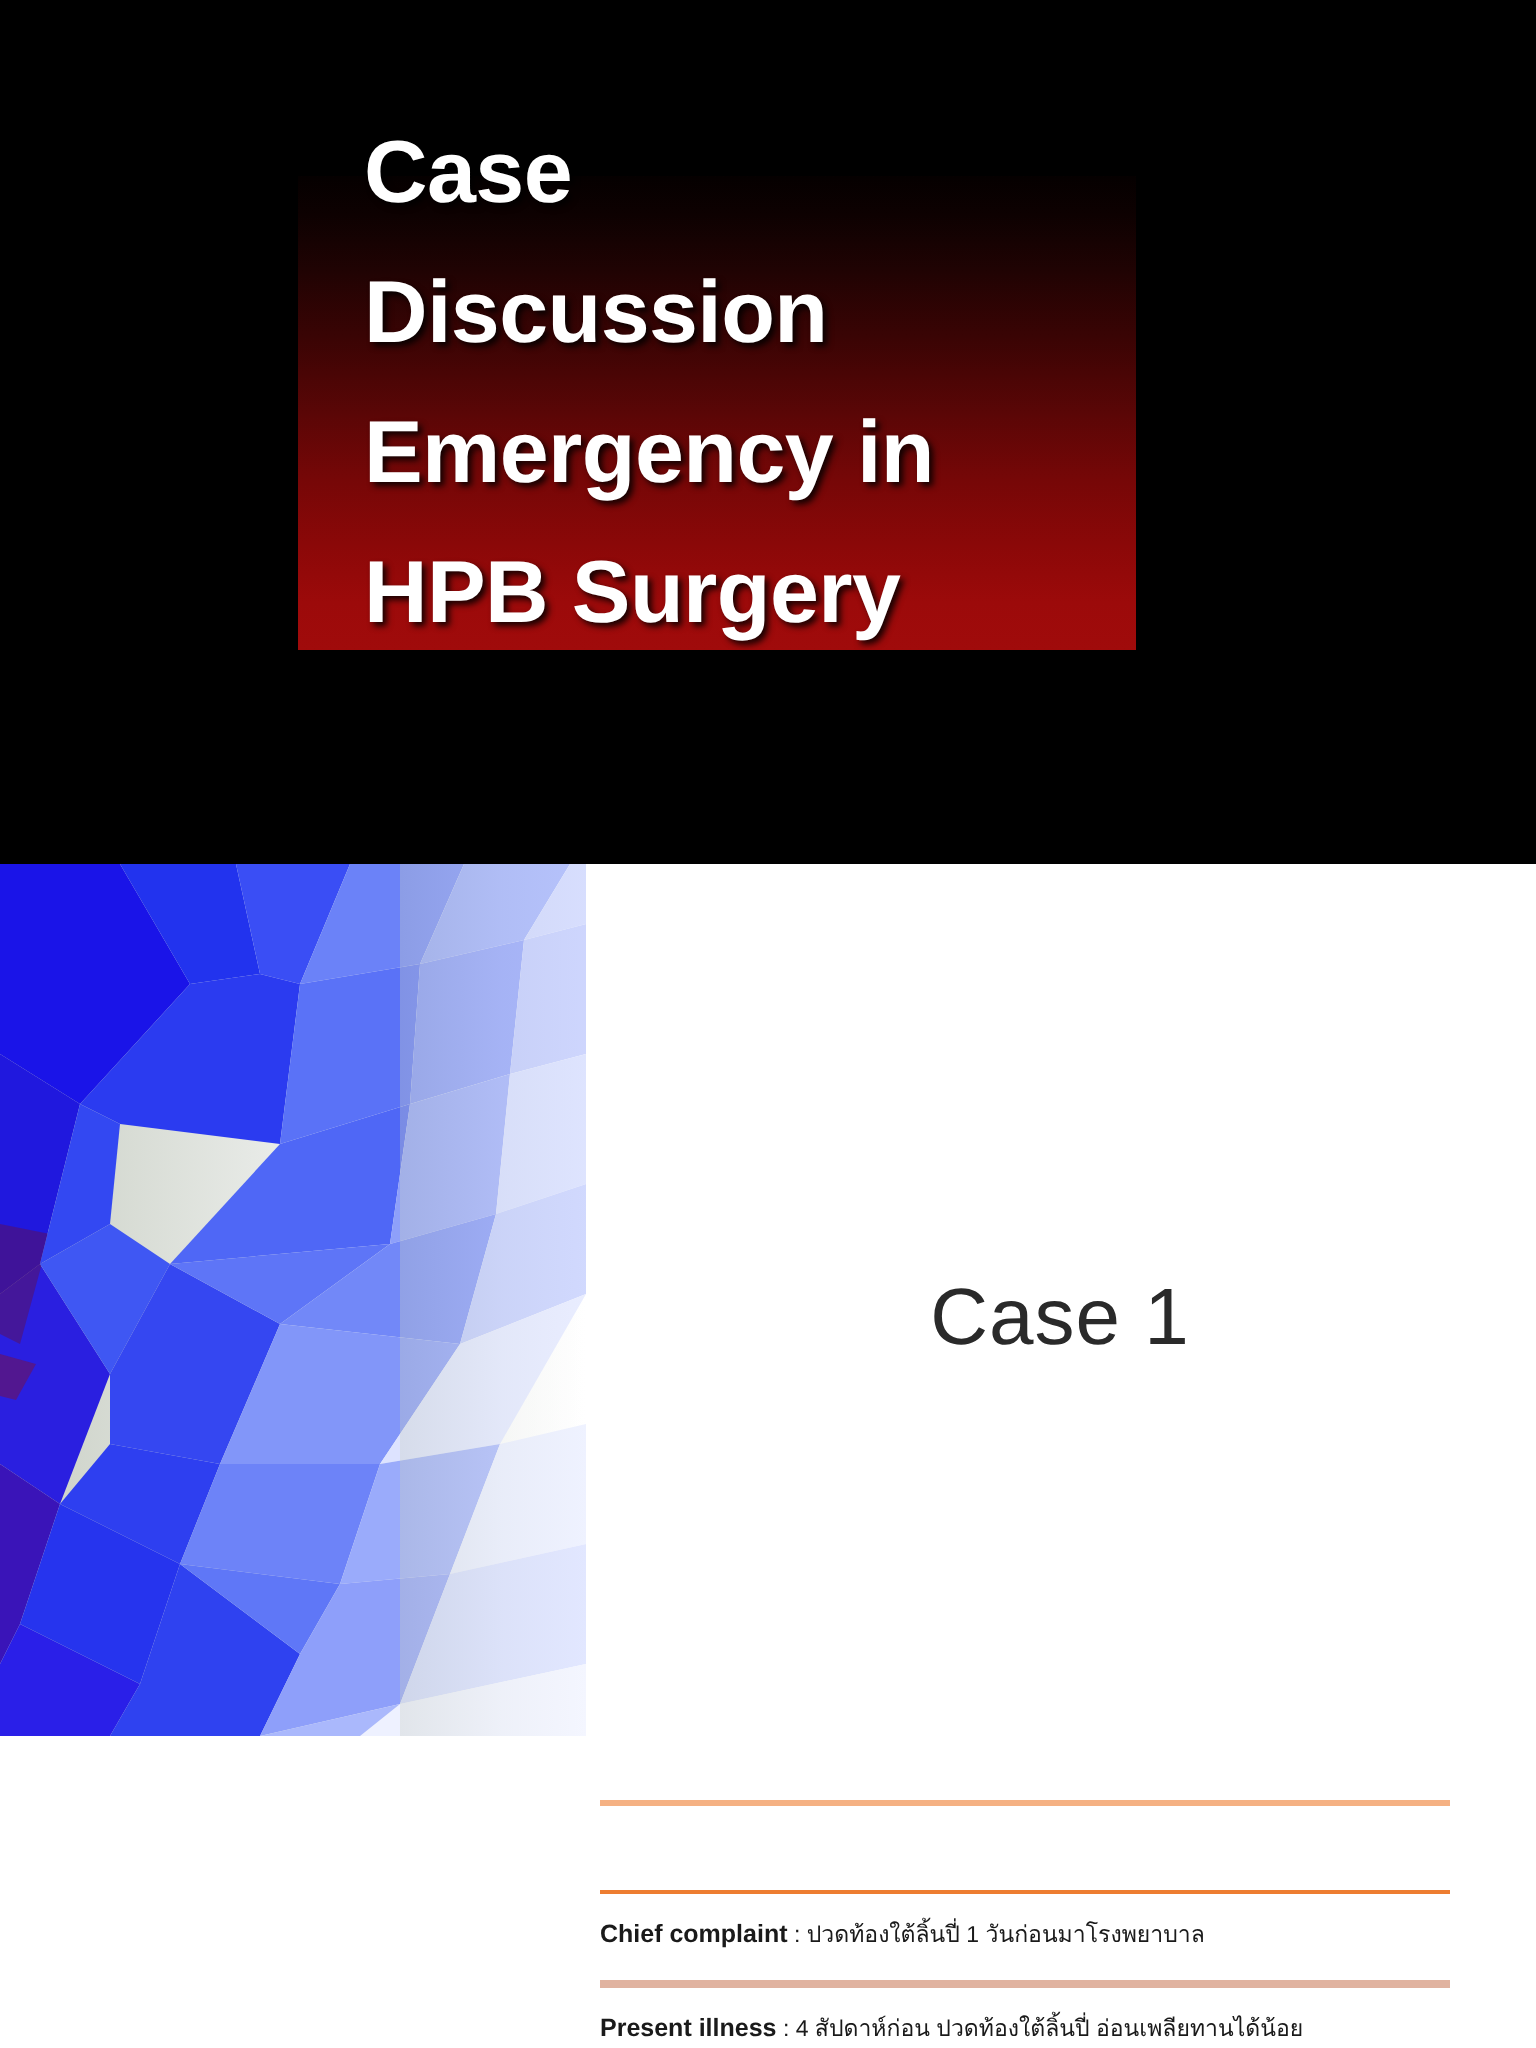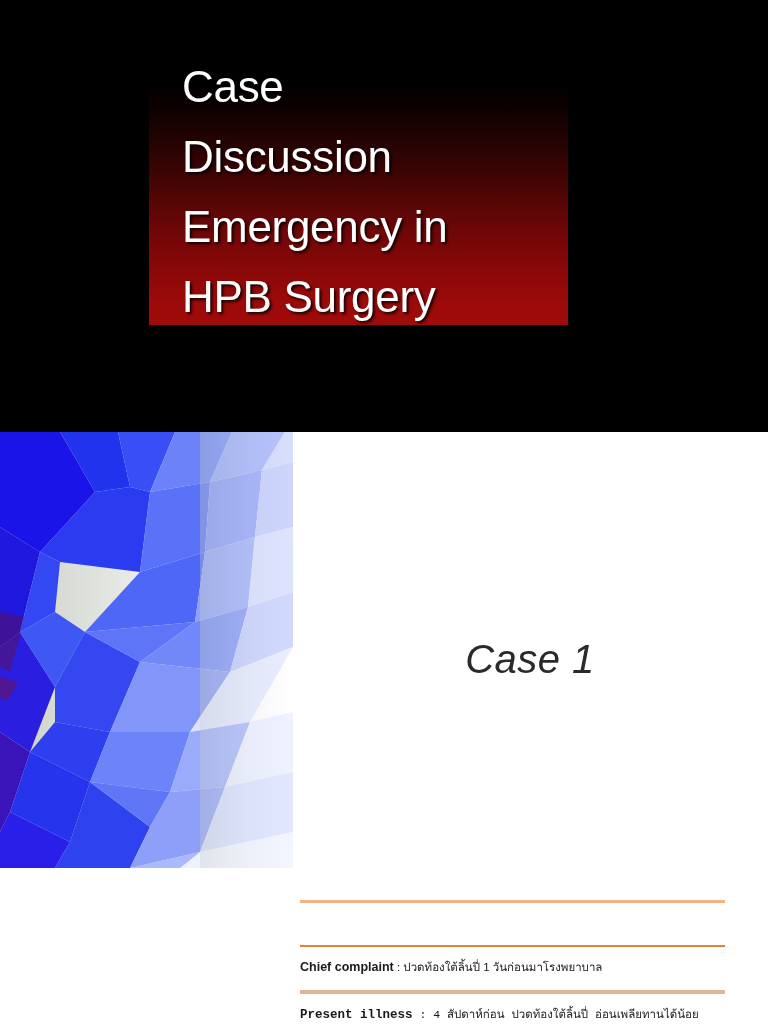--- a/index.html
+++ b/index.html
@@ -18,30 +18,30 @@
   }
   .title-box {
     position:absolute; left:149px; top:88px; width:419px; height:237px;
     background:linear-gradient(to bottom,
       #050000 0%, #0d0101 8%, #200303 20%, #3a0404 34%,
       #5a0606 50%, #760707 64%, #8b0808 78%, #9c0a0a 90%, #a00b0b 100%);
   }
   .title-text {
     position:absolute; left:182px; top:52px; width:420px;
     font-family:"Liberation Sans", sans-serif;
-    font-weight:normal; font-size:44px; line-height:70px;
+    font-weight:bold; font-size:44px; line-height:70px;
     color:#ffffff; letter-spacing:-0.3px;
     text-shadow:2px 2px 3px rgba(0,0,0,0.85);
     white-space:pre-line;
   }
 
   
   .slide-case {
     position:absolute; left:0; top:432px; width:768px; height:436px;
-    background:#ffffff; overflow:hidden;font-style:italic;
+    background:#ffffff; overflow:hidden;
   }
   .poly-art {
     position:absolute; left:0; top:0; width:293px; height:436px;
     overflow:hidden;
   }
   .poly-art svg { display:block; width:293px; height:436px; }
   .case-heading {
     position:absolute; left:330px; top:205px; width:400px;
     text-align:center;
     font-family:"Liberation Sans", sans-serif;
@@ -146,20 +146,20 @@
 
     <div class="hist-block" style="top:77px;">
       <div class="hist-rule" style="height:2px;background:#ed7d31;"></div>
       <div class="hist-line" style="margin-top:13px;">
         <span class="lbl">Chief complaint</span><span> : ปวดท้องใต้ลิ้นปี่ 1 วันก่อนมาโรงพยาบาล</span>
       </div>
     </div>
 
     <div class="hist-block" style="top:122px;">
       <div class="hist-rule" style="height:4px;background:#e0b3a0;"></div>
-      <div class="hist-line" style="margin-top:13px;font-family:Liberation Mono, monospace;">
+      <div class="hist-line" style="margin-top:13px;">
         <span class="lbl">Present illness</span><span> : 4 สัปดาห์ก่อน ปวดท้องใต้ลิ้นปี่ อ่อนเพลียทานได้น้อย</span>
       </div>
     </div>
 
   </section>
 
 </div>
 
 </body></html>

